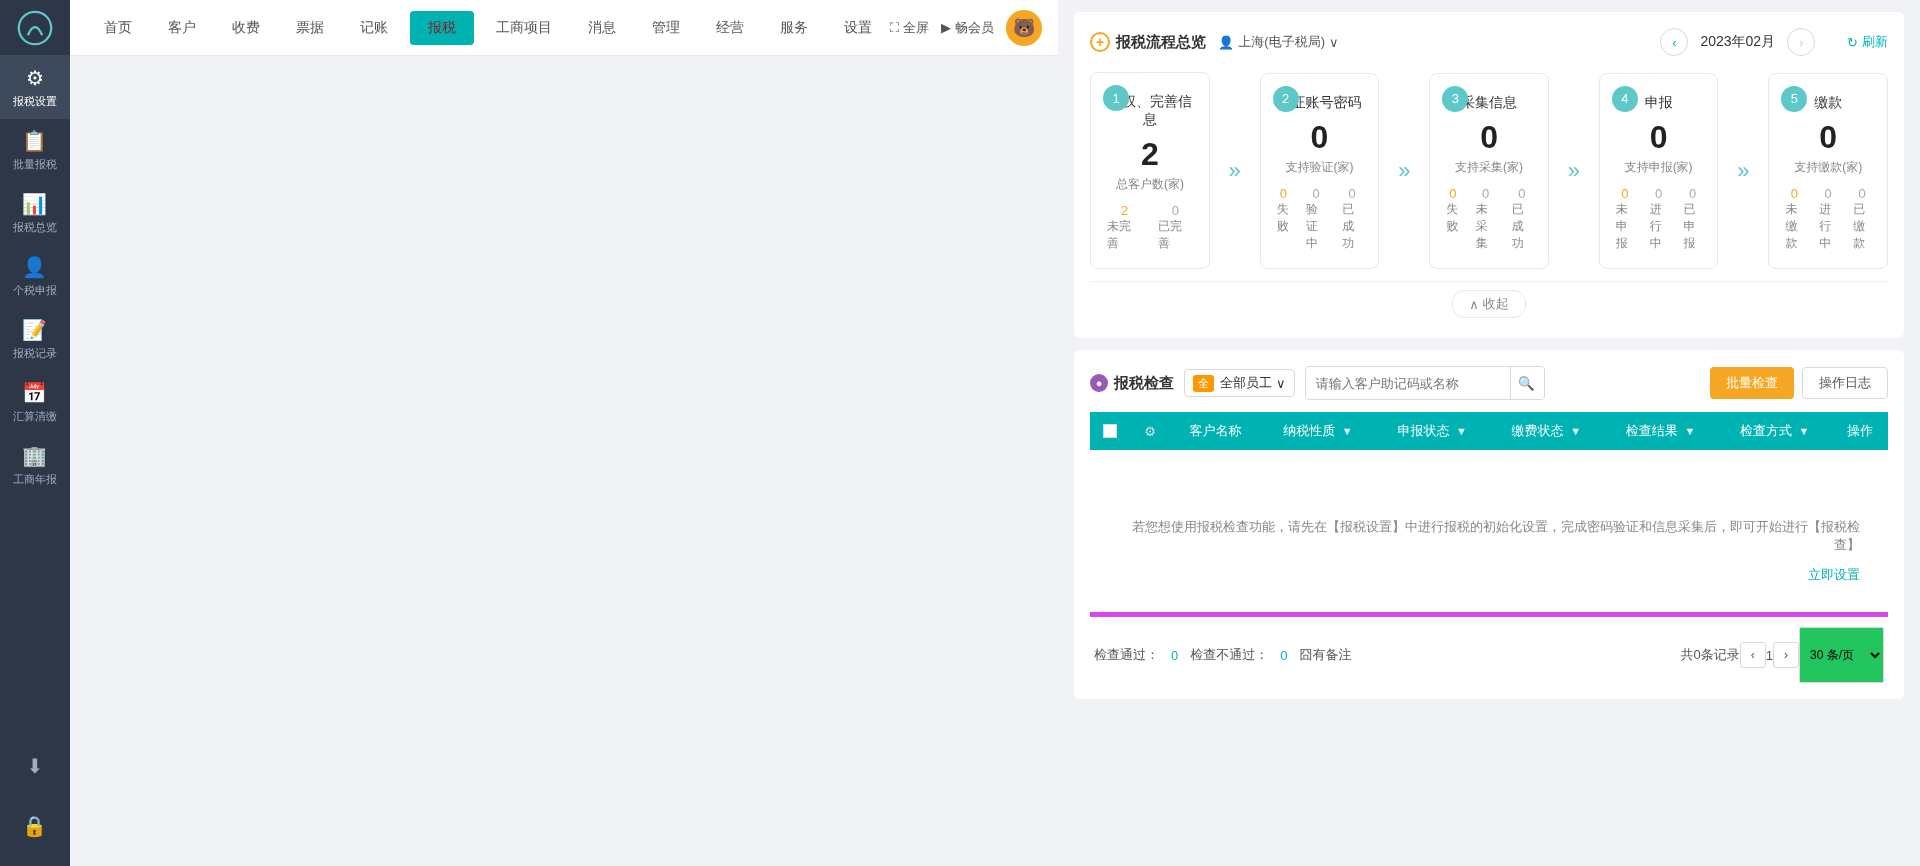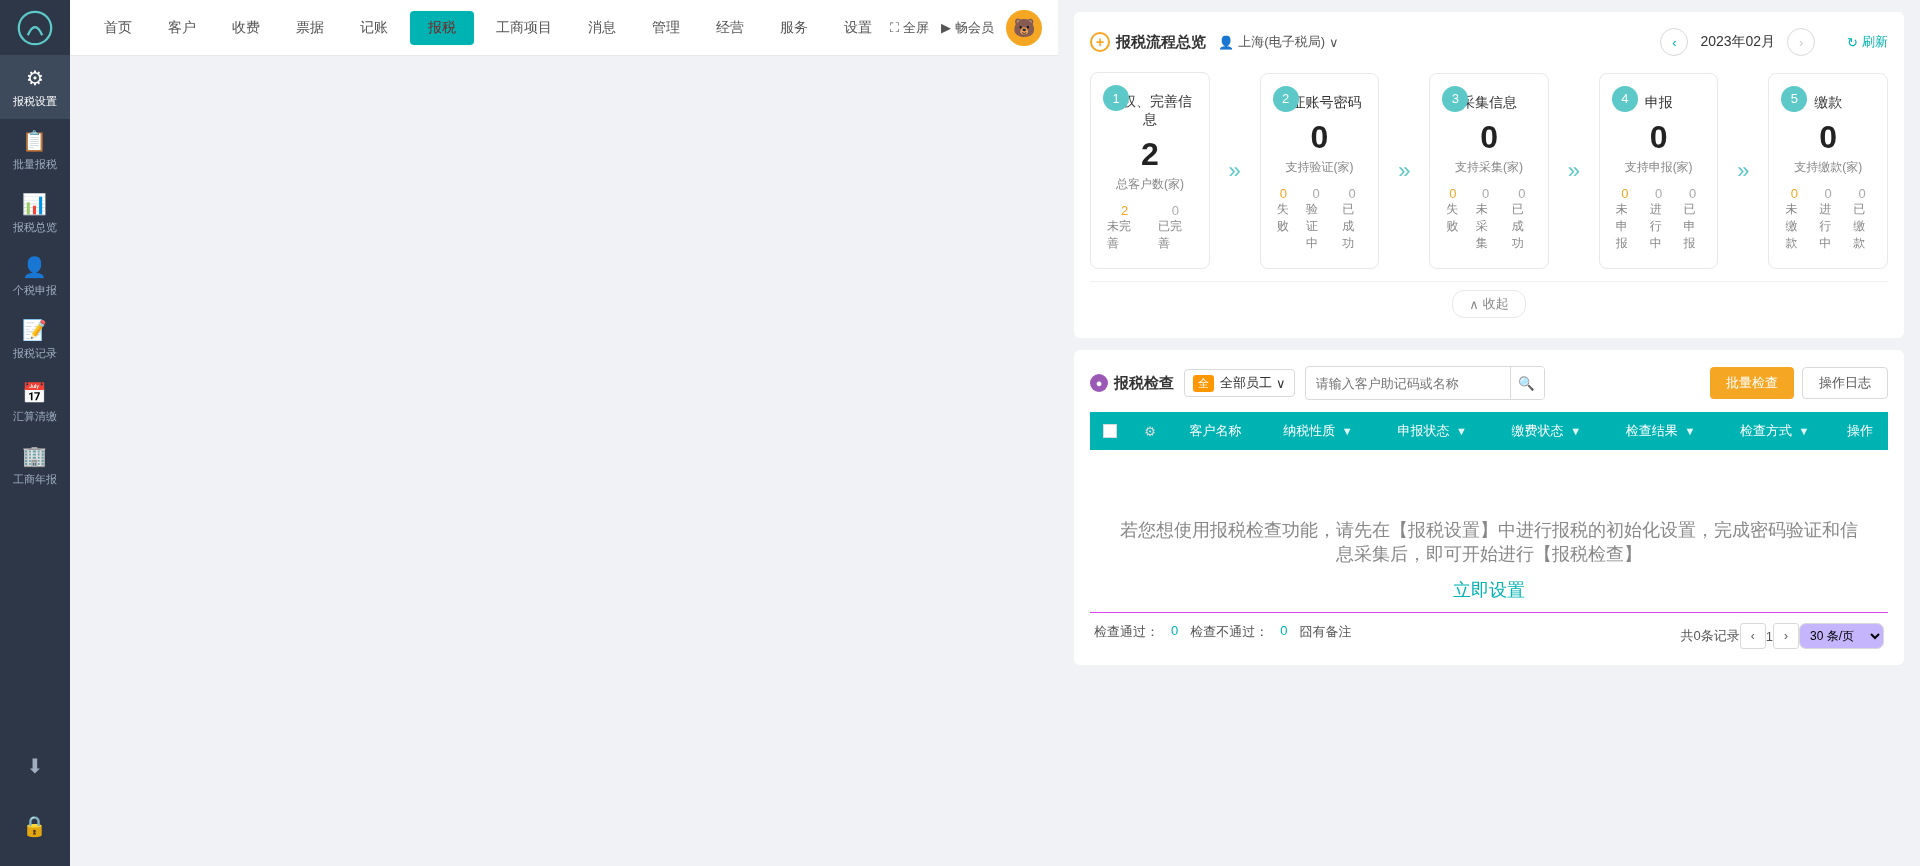--- a/index.html
+++ b/index.html
@@ -409,42 +409,42 @@
       width: 14px;
       height: 14px;
       border: 1px solid #d9d9d9;
       background: #fff;
       cursor: pointer;
     }
     .settings-icon { color: #ddd; cursor: pointer; }
 
     
     .empty-state {
-      text-align: center;
+      text-align: right;
       padding: 60px 20px 40px;
       color: #888;
-      font-size: 18px;
+      font-size: 13px;
     }
     .empty-link {
       color: #00b3b3;
       cursor: pointer;
       text-decoration: none;
       display: block;
       margin-top: 12px;
     }
 
     
     .table-footer {
       display: flex;
-      align-items: flex-start;
+      align-items: center;
       gap: 12px;
       padding: 10px 4px 0;
       font-size: 13px;
       color: #555;
-      border-top: 1px solid #d946ef;
+      border-top: 5px solid #d946ef;
     }
     .footer-link { color: #00b3b3; cursor: pointer; }
     .footer-right {
       margin-left: auto;
       display: flex;
       align-items: center;
     }
     .page-btn {
       width: 26px;
       height: 26px;
@@ -453,25 +453,25 @@
       cursor: pointer;
       display: flex;
       align-items: center;
       justify-content: center;
       border-radius: 3px;
       font-size: 12px;
       color: #555;
     }
     .page-select {
       border: 1px solid #d9d9d9;
-      border-radius: 7px;
-      padding: 4px 6px;
+      border-radius: 2px;
+      padding: 19px 6px;
       font-size: 12px;
       cursor: pointer;
-      background: #c4b5fd;
+      background: #22c55e;
     }
 
     
     .table-scroll {
       overflow-y: auto;
       max-height: 200px;
       position: relative;
     }
     .table-scroll::-webkit-scrollbar { width: 8px; }
     .table-scroll::-webkit-scrollbar-track { background: #f5f5f5; }

